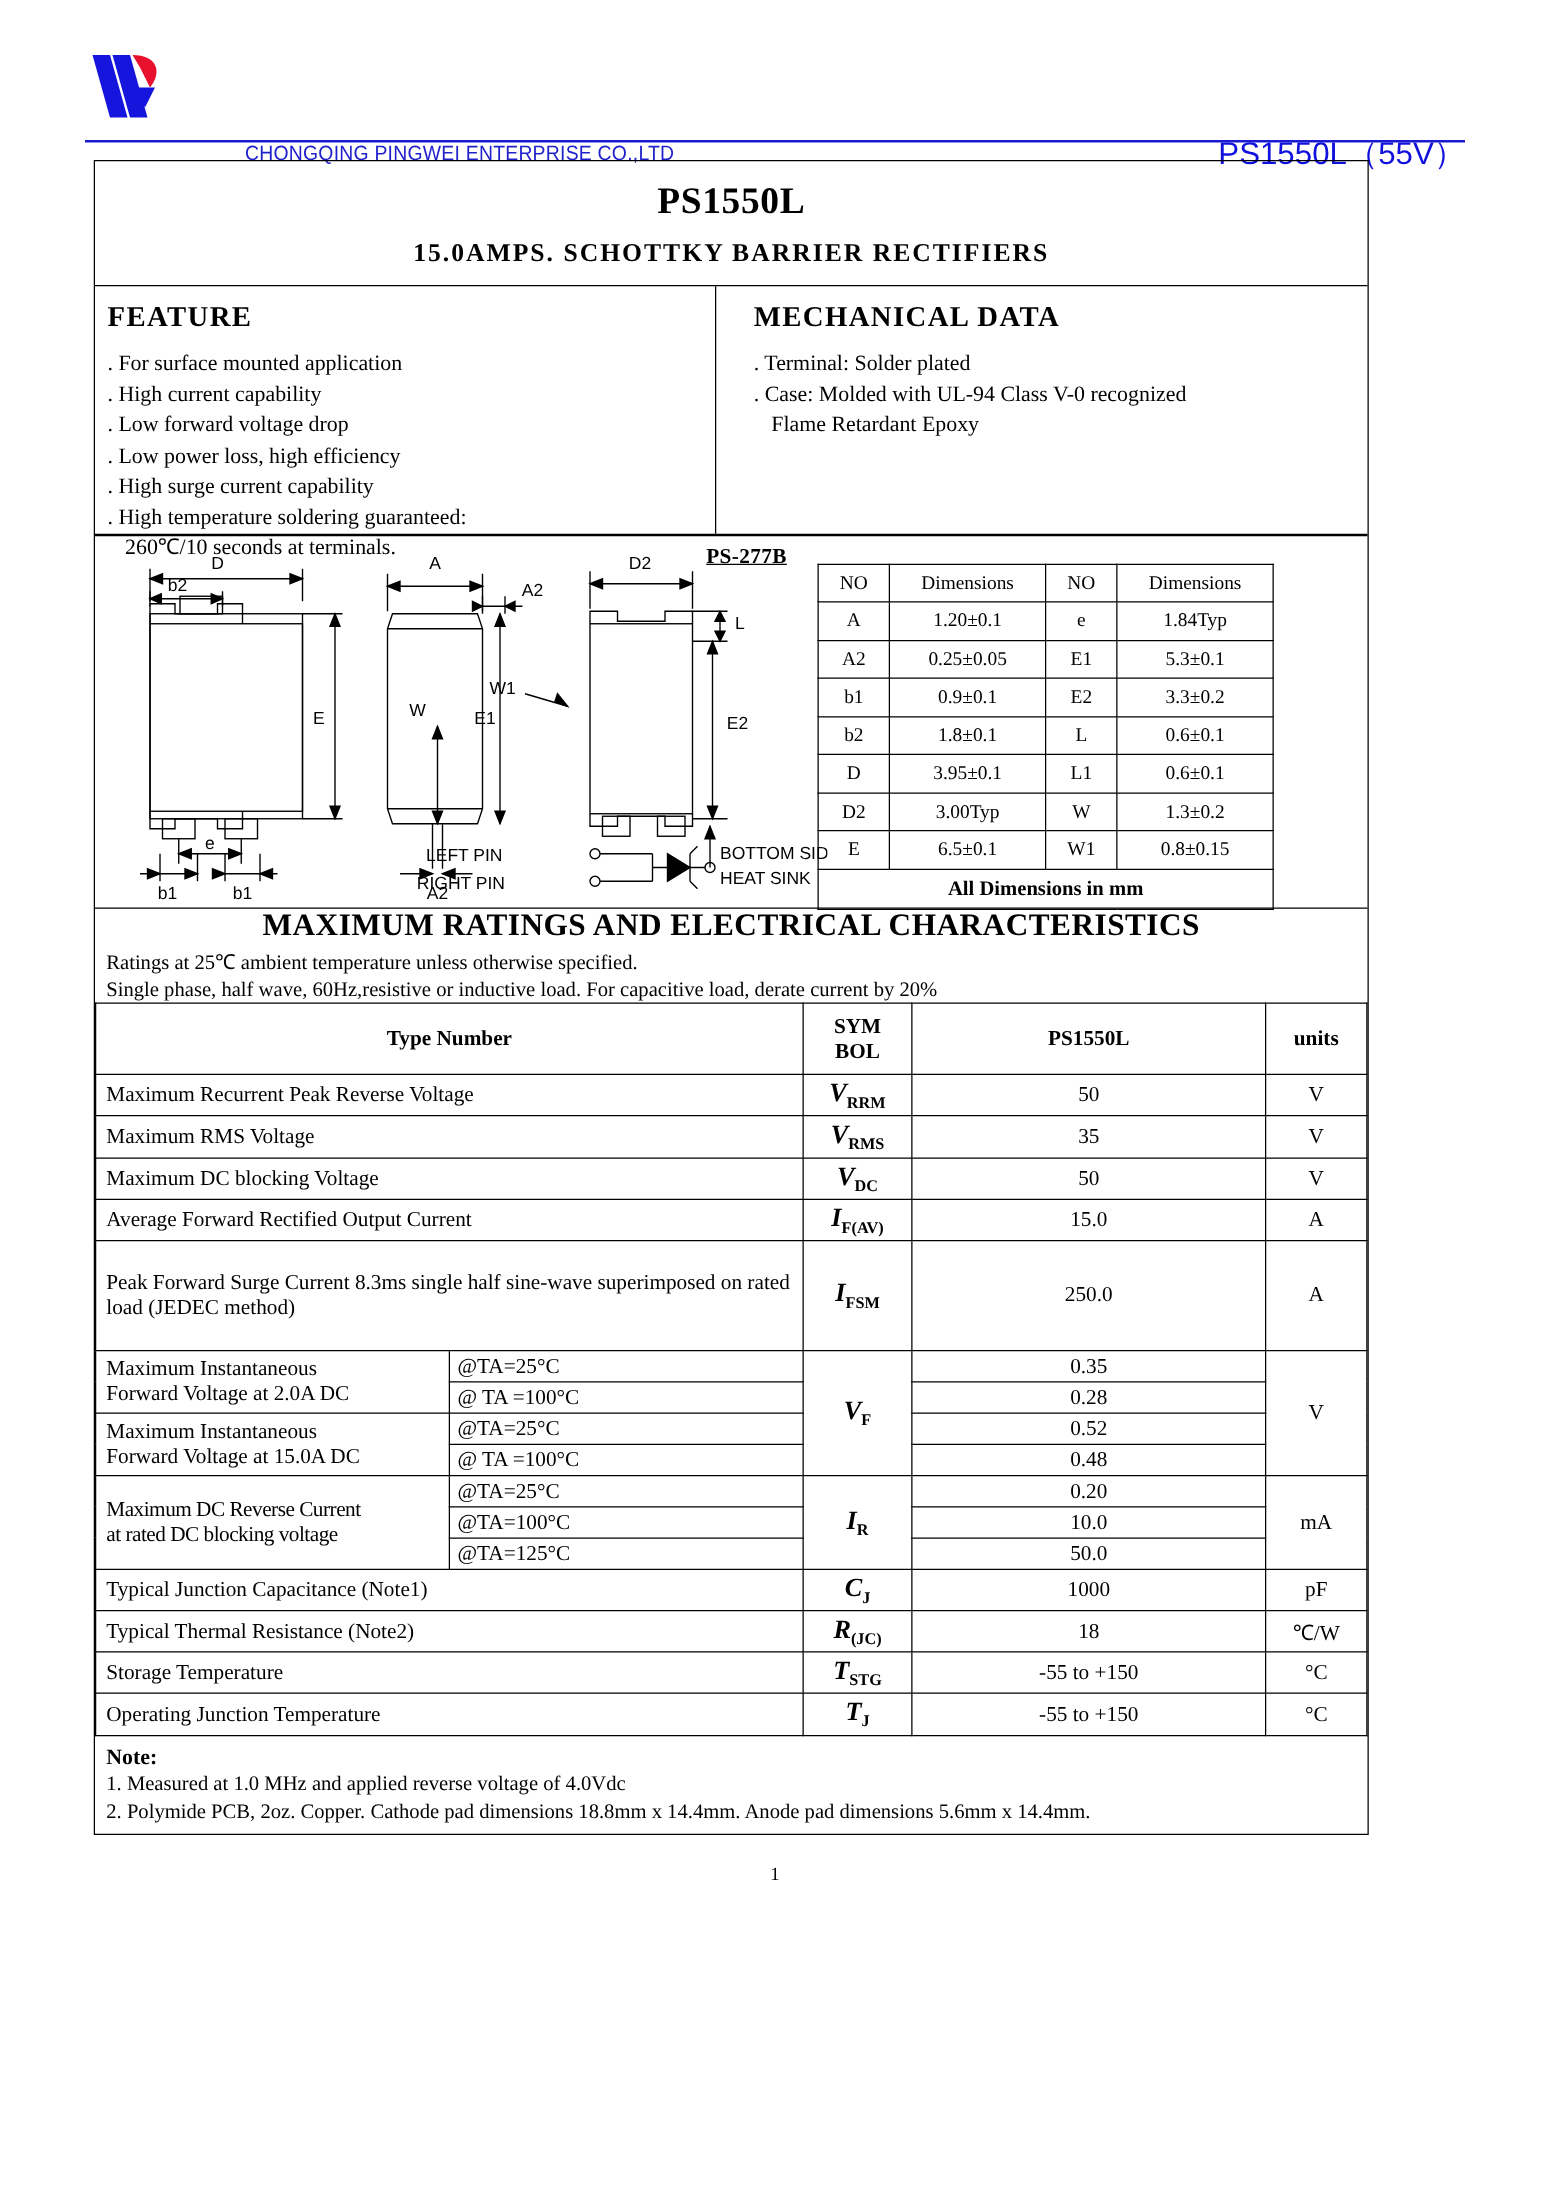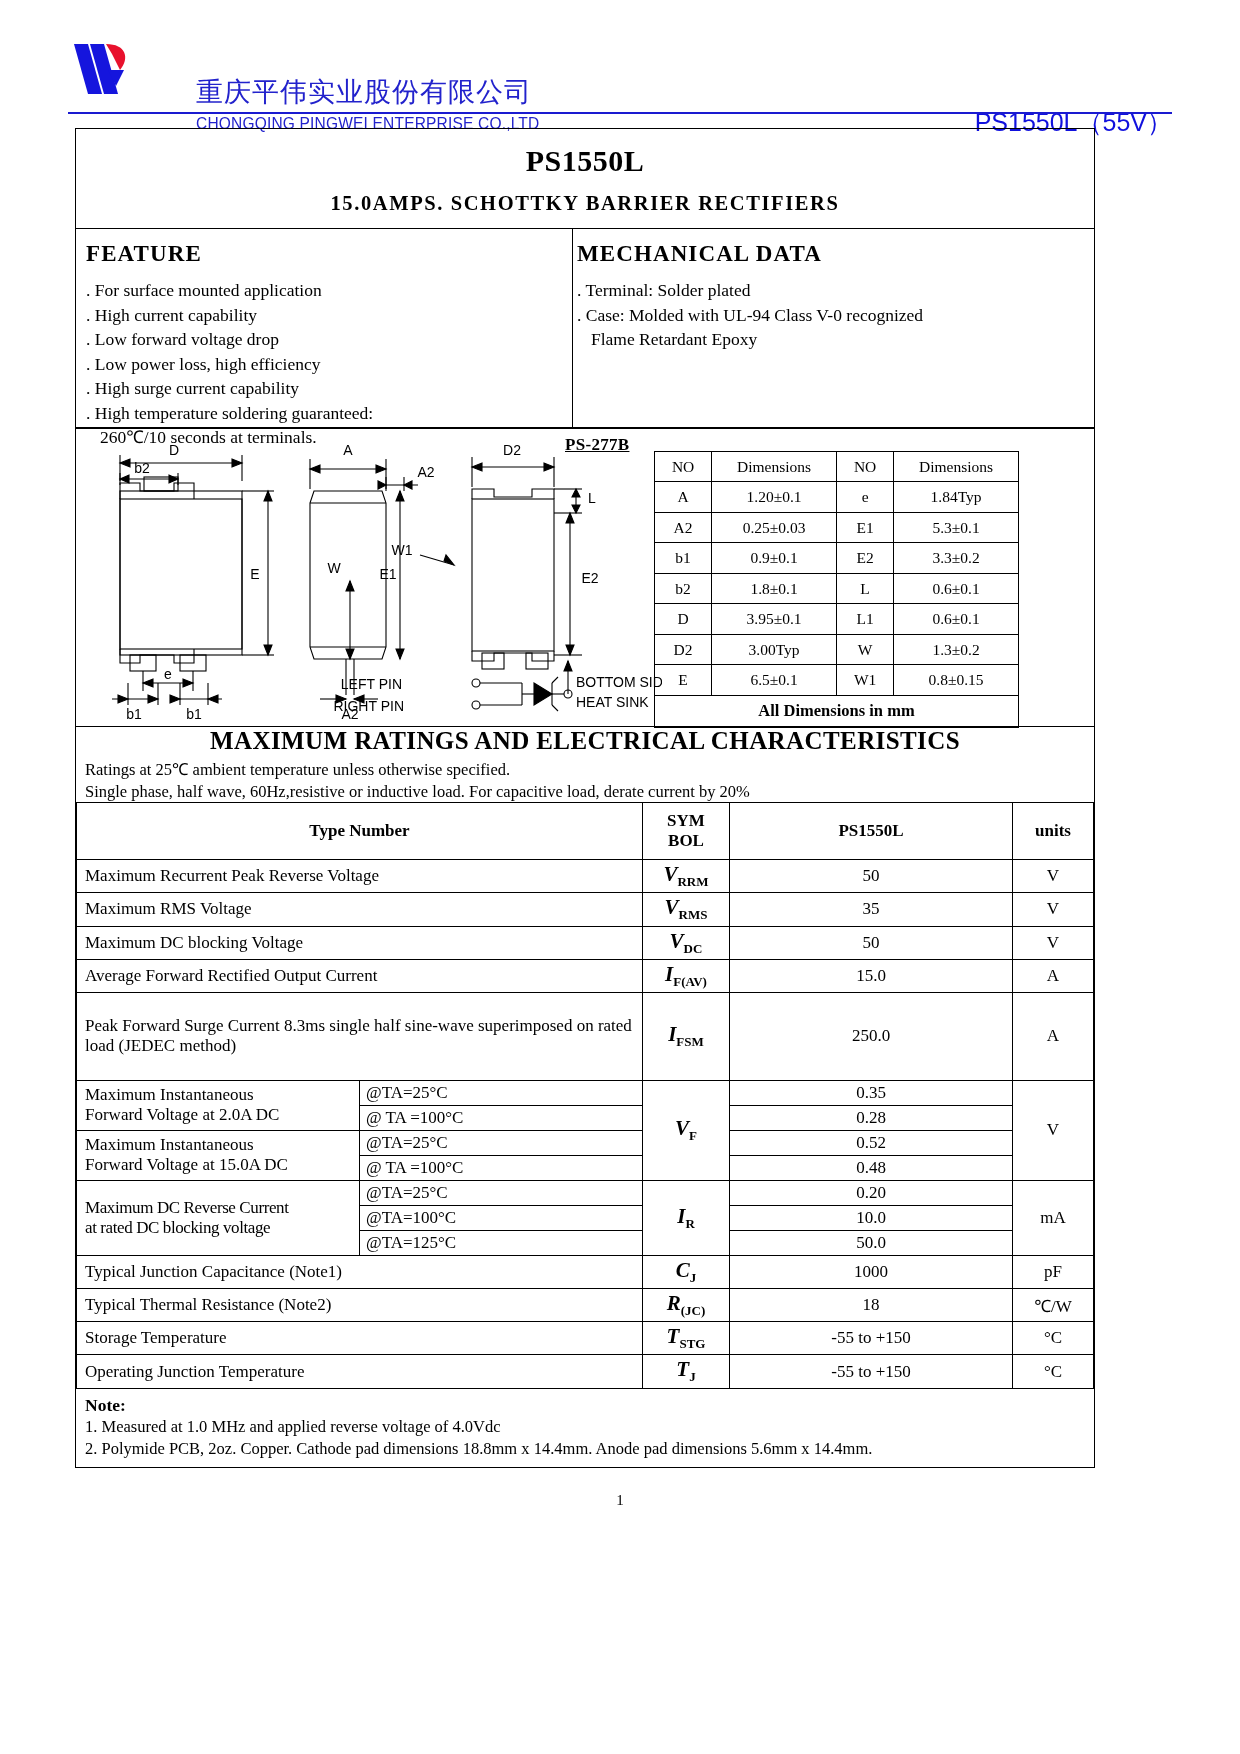--- a/index.html
+++ b/index.html
@@ -30,21 +30,21 @@
   .title-main{text-align:center;font-size:30px;font-weight:bold;letter-spacing:.5px;
               margin-top:15px;font-family:"Liberation Serif",serif;}
   .title-sub{text-align:center;font-size:20.5px;font-weight:bold;letter-spacing:1.6px;
              margin-top:14px;margin-bottom:13px;}
 
   .hrule{height:1.4px;background:#000;}
 
   
   .fm{display:flex;height:198px;}
   .fm-left{width:496px;box-sizing:border-box;padding:12px 0 0 10px;}
-  .fm-right{flex:1;box-sizing:border-box;padding:12px 0 0 4px;border-left:1.4px solid #000;}
+  .fm-right{flex:1;box-sizing:border-box;padding:12px 0 0 30px;border-left:1.4px solid #000;}
   .sec-h{font-size:23px;font-weight:bold;letter-spacing:1.1px;margin-bottom:11px;}
   .bul{font-size:17.5px;line-height:24.5px;white-space:nowrap;}
   .bul.ind{padding-left:14px;}
 
   
   .pkg{position:relative;height:297px;}
   .pkg-label{position:absolute;left:489px;top:6px;font-size:17px;font-weight:bold;
              text-decoration:underline;letter-spacing:.3px;}
   .dimtbl{position:absolute;left:578px;top:22px;width:365px;
           border-collapse:collapse;font-size:15.5px;}
@@ -84,21 +84,20 @@
 
 <div class="page">
 
   <div class="header">
     <svg class="logo-mark" viewBox="0 0 64 58" width="64" height="58">
       <polygon points="6,4 20,4 34,54 20,54" fill="#1515dd"></polygon>
       <polygon points="22,4 36,4 50,54 36,54" fill="#1515dd"></polygon>
       <path d="M38,4 C58,4 62,18 52,30 L44,14 Z" fill="#e8112d"></path>
       <polygon points="40,30 56,30 48,46" fill="#1515dd"></polygon>
     </svg>
-    <div class="logo-cn">重庆平伟实业股份有限公司</div>
     <div class="logo-en">CHONGQING PINGWEI ENTERPRISE CO.,LTD</div>
     <div class="header-right">PS1550L（55V）</div>
   </div>
   <div class="header-rule"></div>
 
   <div class="frame">
 
     <div class="title-main">PS1550L</div>
     <div class="title-sub">15.0AMPS. SCHOTTKY BARRIER RECTIFIERS</div>
     <div class="hrule"></div>
@@ -280,21 +279,21 @@
           <td class="hd w-dim">Dimensions</td>
         </tr>
         <tr>
           <td>A</td>
           <td>1.20±0.1</td>
           <td>e</td>
           <td>1.84Typ</td>
         </tr>
         <tr>
           <td>A2</td>
-          <td>0.25±0.03</td>
+          <td>0.25±0.05</td>
           <td>E1</td>
           <td>5.3±0.1</td>
         </tr>
         <tr>
           <td>b1</td>
           <td>0.9±0.1</td>
           <td>E2</td>
           <td>3.3±0.2</td>
         </tr>
         <tr>

